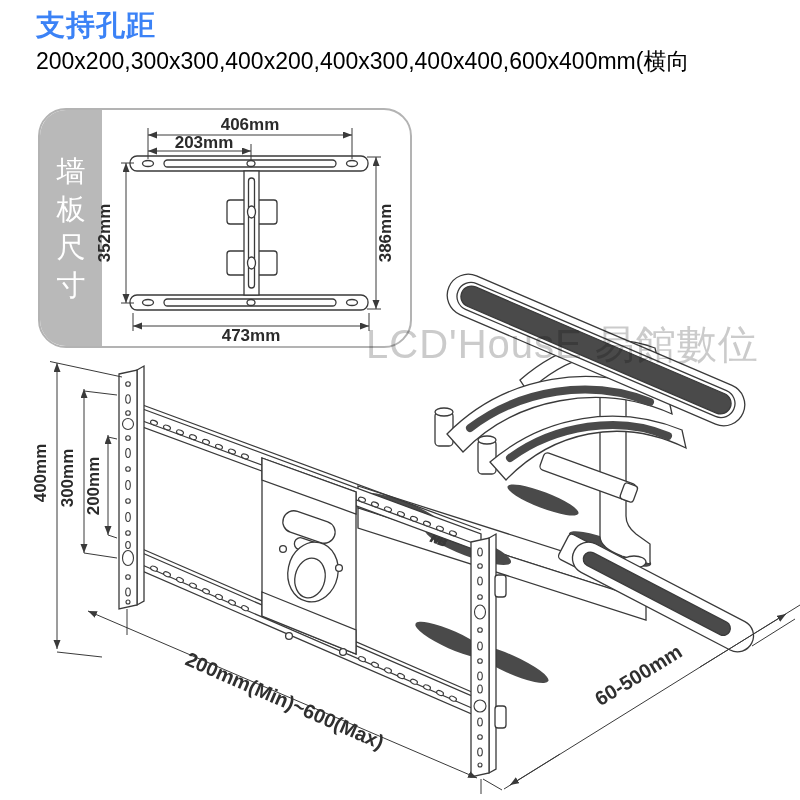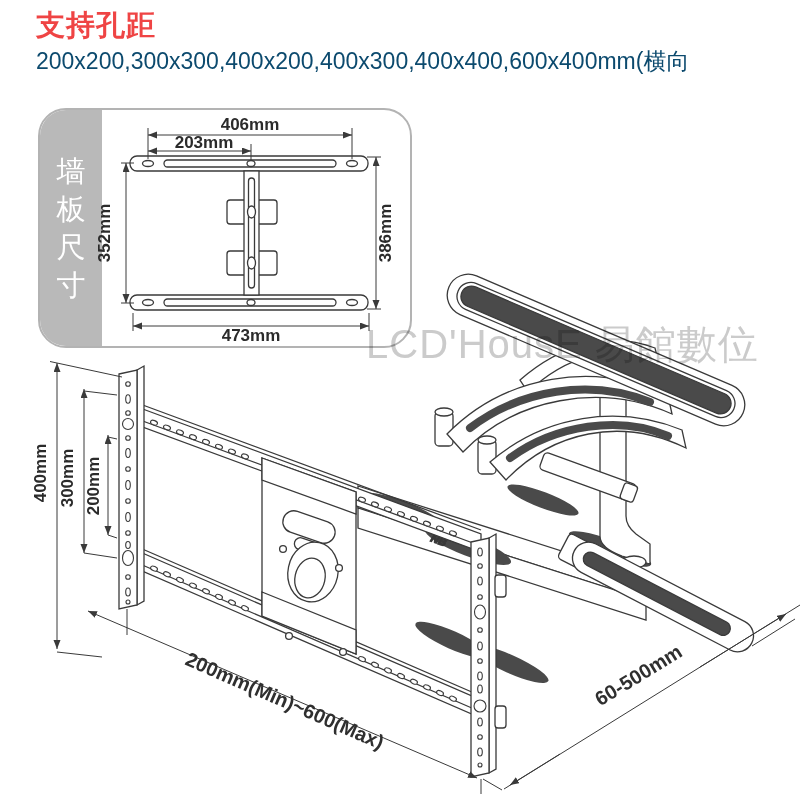--- a/index.html
+++ b/index.html
@@ -1,21 +1,21 @@
 <!DOCTYPE html>
 <html><head>
 <meta charset="utf-8">
 <style>
   html,body{margin:0;padding:0;background:#fff;}
   body{width:800px;height:800px;position:relative;overflow:hidden;
        font-family:"Liberation Sans",sans-serif;}
   .page-title{position:absolute;left:36px;top:6px;font-size:29px;font-weight:700;
-      color:#ef4444;letter-spacing:1px;}
+      color:#3b82f6;letter-spacing:1px;}
   .subtitle{position:absolute;left:36px;top:44px;width:740px;font-size:23px;
-      color:#0c4a6e;line-height:35px;font-weight:400;}
+      color:#000000;line-height:35px;font-weight:400;}
   .panel{position:absolute;left:38px;top:108px;width:374px;height:240px;
       border:2px solid #b3b3b3;border-radius:28px;background:#fff;box-sizing:border-box;}
   .panel-strip{position:absolute;left:0;top:0;bottom:0;width:62px;background:#b9b9b9;
       border-radius:26px 0 0 26px;display:flex;flex-direction:column;align-items:center;
       justify-content:center;gap:9px;}
   .panel-strip span{color:#fff;font-size:29px;line-height:29px;font-weight:500;}
   svg.scene{position:absolute;left:0;top:0;}
   .dimtxt{font-size:17px;font-weight:600;fill:#2b2b2b;}
   .dimtxt-lg{font-size:20px;font-weight:600;fill:#2f2f2f;}
   .nbtxt{font-size:11px;font-weight:700;font-style:italic;fill:#333;}

